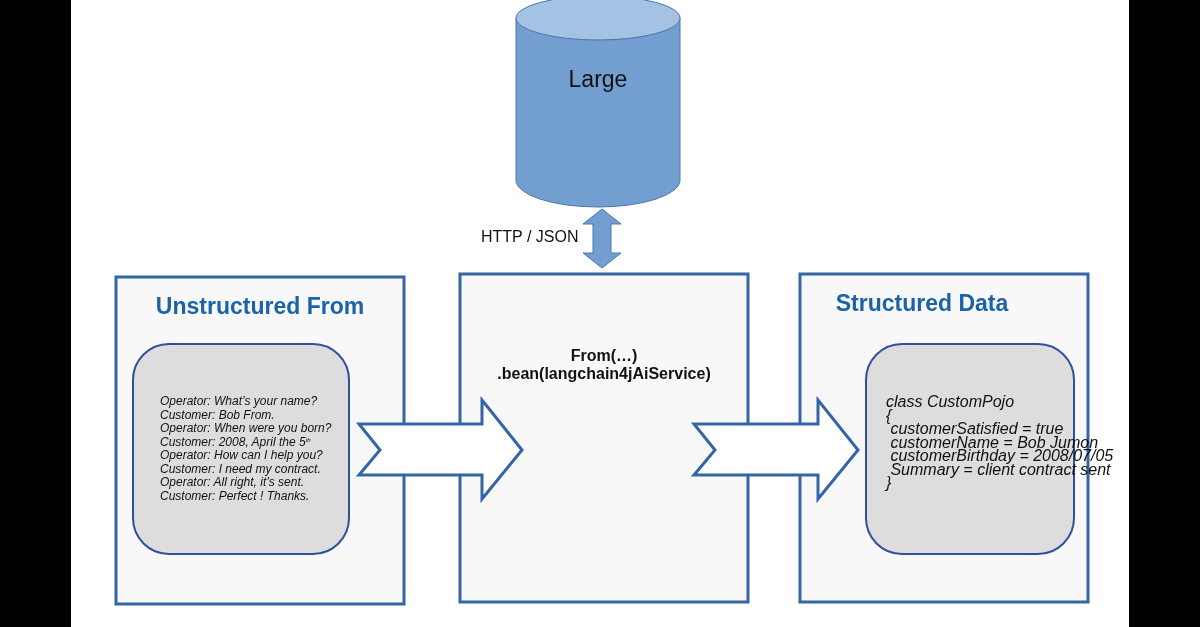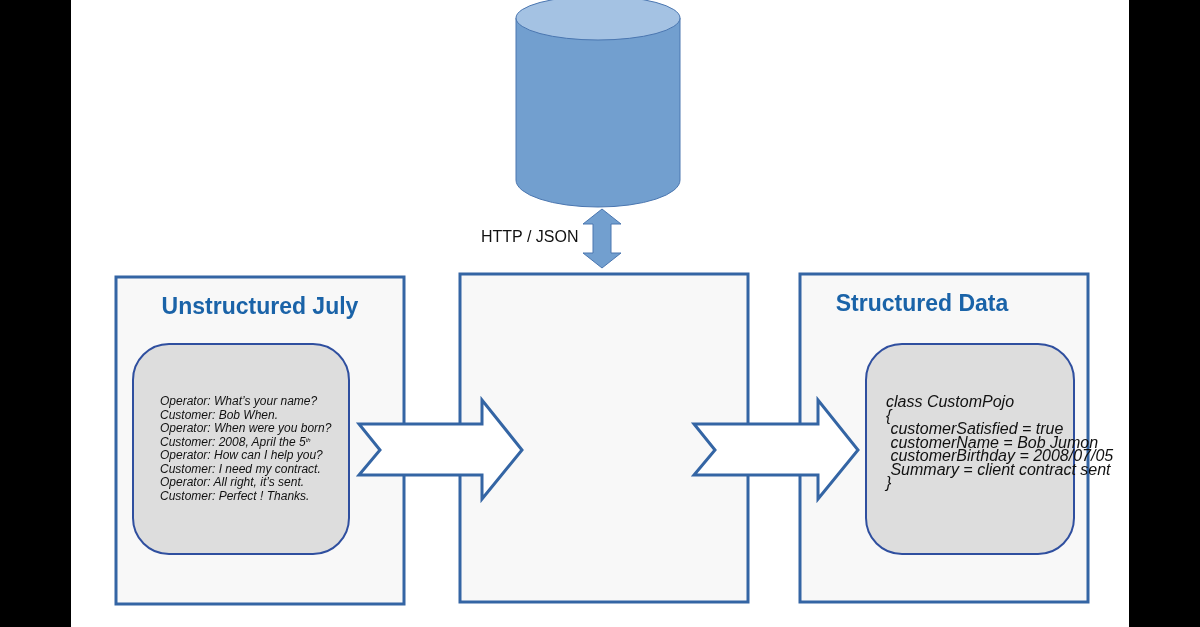--- a/index.html
+++ b/index.html
@@ -62,33 +62,36 @@
 
   <rect x="800" y="274" width="288" height="328" fill="#f8f8f8" stroke="#3465a4" stroke-width="3"></rect>
   <rect x="866" y="344" width="208" height="210" rx="36" ry="36" fill="#dddddd" stroke="#2f4f9f" stroke-width="2"></rect>
 
   <path d="M359,424 L482,424 L482,400 L522,450 L482,499 L482,475 L359,475 L380,450 Z" fill="#ffffff" stroke="#3465a4" stroke-width="3" stroke-linejoin="miter"></path>
 
   <path d="M694,424 L818,424 L818,400 L858,450 L818,499 L818,475 L694,475 L715,450 Z" fill="#ffffff" stroke="#3465a4" stroke-width="3" stroke-linejoin="miter"></path>
 </svg>
 
 <div class="txt llm-label">
+  <div>Large</div>
 </div>
 
 <div class="txt http-label">HTTP / JSON</div>
 
-<div class="txt box-title title-unstructured">Unstructured July</div>
+<div class="txt box-title title-unstructured">Unstructured From</div>
 <div class="txt box-title title-structured">Structured Data</div>
 
 <div class="txt center-text">
+  <div>From(…)</div>
+  <div>.bean(langchain4jAiService)</div>
 </div>
 
 <div class="txt dialog">
   <div><span class="speaker">Operator</span><span class="msg">: What’s your name?</span></div>
-  <div><span class="speaker">Customer</span><span class="msg">: Bob When.</span></div>
+  <div><span class="speaker">Customer</span><span class="msg">: Bob From.</span></div>
   <div><span class="speaker">Operator</span><span class="msg">: When were you born?</span></div>
   <div><span class="speaker">Customer</span><span class="msg">: 2008, April the 5</span><sup class="msg">th</sup></div>
   <div><span class="speaker">Operator</span><span class="msg">: How can I help you?</span></div>
   <div><span class="speaker">Customer</span><span class="msg">: I need my contract.</span></div>
   <div><span class="speaker">Operator</span><span class="msg">: All right, it’s sent.</span></div>
   <div><span class="speaker">Customer</span><span class="msg">: Perfect ! Thanks.</span></div>
 </div>
 
 <div class="txt pojo">
   <div style="white-space:pre">class CustomPojo</div>

